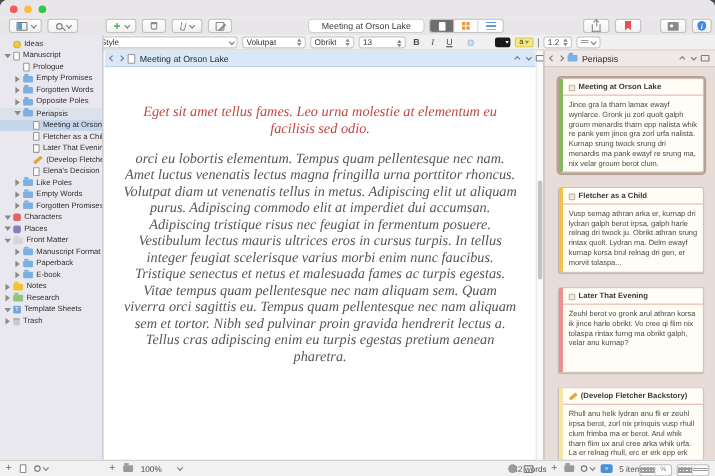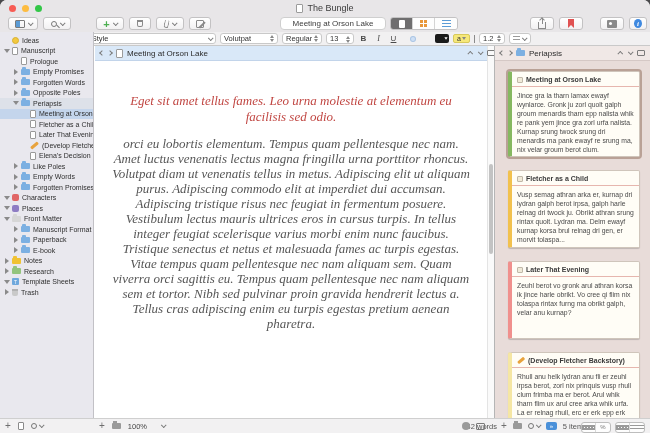--- a/index.html
+++ b/index.html
@@ -135,24 +135,20 @@
 <body>
 
 <div class="window">
 
   <div class="titlebar">
     <div class="traffic">
       <span class="light red"></span>
       <span class="light yellow"></span>
       <span class="light green"></span>
     </div>
-    <div class="win-title">
-      <span class="doc-glyph"></span>
-      <span>The Bungle</span>
-    </div>
   </div>
 
   <div class="toolbar">
     <div class="tbtn" style="left:8px;width:30px;">
       <span class="ic-sidebar"></span>
         <span class="chev down"></span>
     </div>
     <div class="tbtn" style="left:43px;width:28px;">
       <span class="ic-search"></span>
         <span class="chev down"></span>
@@ -203,27 +199,27 @@
       <span class="chev down" style="margin-left:auto"></span>
     </div>
     <div class="chip" style="width:58px;">
       <span class="lbl">Volutpat</span>
       <span class="stepper">
           <span class="tri-up"></span>
           <span class="tri-down"></span>
         </span>
     </div>
     <div class="chip" style="width:40px;">
-      <span class="lbl">Regular</span>
+      <span class="lbl">Obrikt</span>
       <span class="stepper">
           <span class="tri-up"></span>
           <span class="tri-down"></span>
         </span>
     </div>
-    <div class="chip" style="width:28px;align-items:flex-end;">
+    <div class="chip" style="width:43px;align-items:flex-end;">
       <span class="lbl">13</span>
       <span class="stepper">
           <span class="tri-up"></span>
           <span class="tri-down"></span>
         </span>
     </div>
     <span class="fmt-letter" style="font-weight:bold;">B</span>
     <span class="fmt-letter" style="font-style:italic;font-family:'Liberation Serif',serif;">I</span>
     <span class="fmt-letter" style="text-decoration:underline;">U</span>
     <span class="align-wrap"><span class="align-ic"></span></span>

